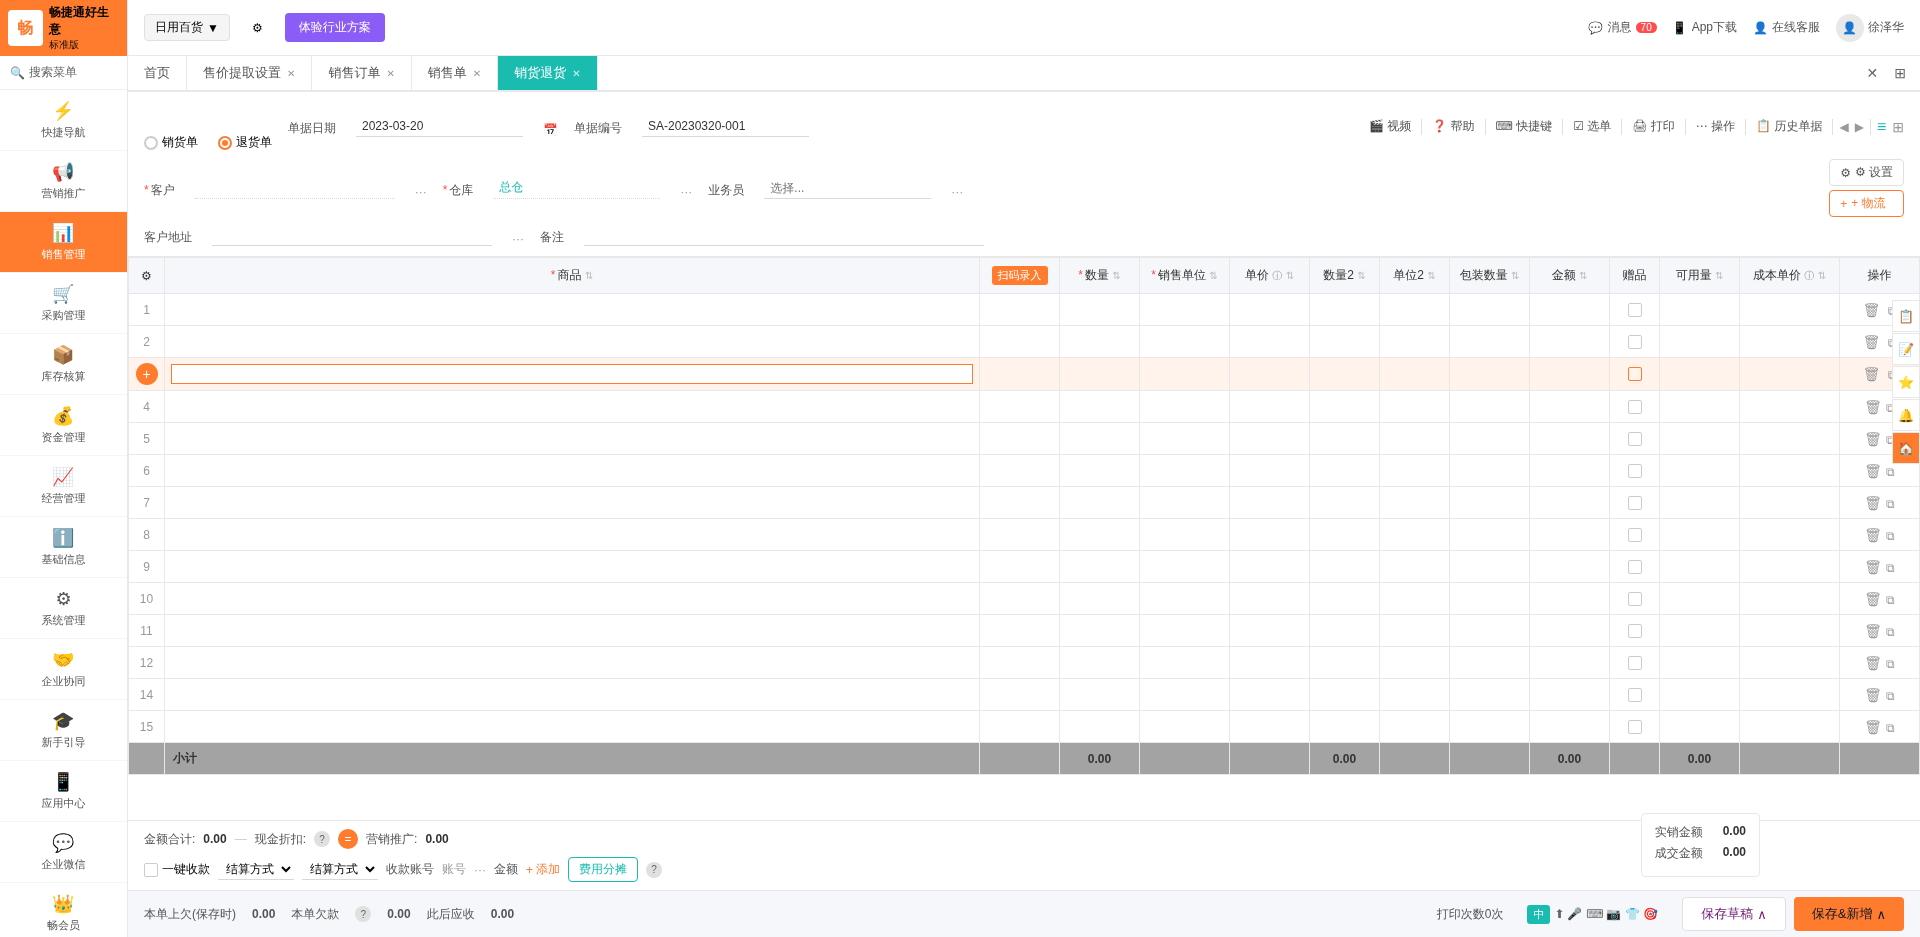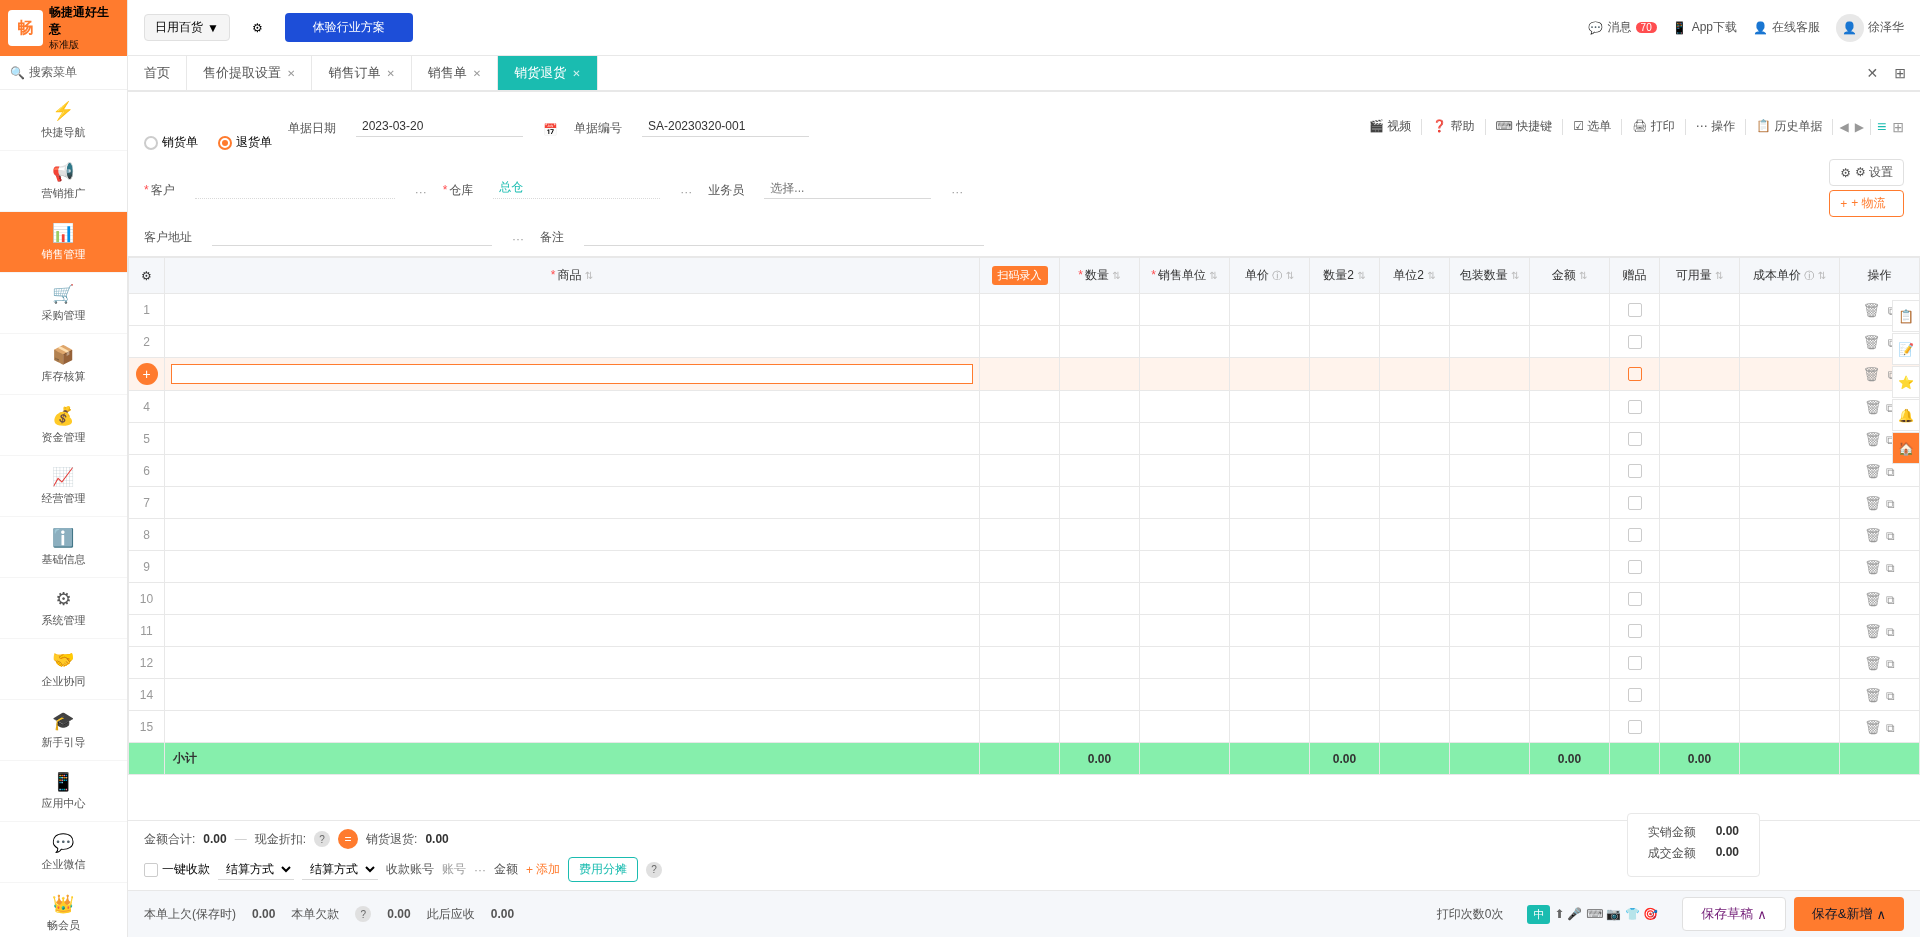--- a/index.html
+++ b/index.html
@@ -18,21 +18,21 @@
     .sidebar-item .icon { font-size: 18px; margin-bottom: 3px; }
     .sidebar-item .label { font-size: 11px; }
 
     
     .main-content { flex: 1; display: flex; flex-direction: column; overflow: hidden; }
 
     
     .top-header { height: 56px; background: #fff; display: flex; align-items: center; justify-content: space-between; padding: 0 16px; border-bottom: 1px solid #e8e8e8; flex-shrink: 0; }
     .top-header-left { display: flex; align-items: center; gap: 12px; }
     .header-select { display: flex; align-items: center; gap: 4px; background: #f5f5f5; border: 1px solid #e0e0e0; border-radius: 4px; padding: 4px 10px; cursor: pointer; }
-    .btn-experience { background: #1d4ed8; color: #fff; border: none; border-radius: 4px; padding: 6px 28px; cursor: pointer; font-size: 12px; }
+    .btn-experience { background: #8b5cf6; color: #fff; border: none; border-radius: 4px; padding: 6px 14px; cursor: pointer; font-size: 12px; }
     .top-header-right { display: flex; align-items: center; gap: 16px; color: #555; font-size: 12px; }
     .header-right-item { display: flex; align-items: center; gap: 4px; cursor: pointer; }
     .badge { background: #ff4d4f; color: #fff; border-radius: 10px; padding: 0 5px; font-size: 10px; min-width: 16px; text-align: center; }
     .avatar { width: 28px; height: 28px; border-radius: 50%; background: #e8e8e8; display: flex; align-items: center; justify-content: center; font-size: 12px; }
 
     
     .tab-bar { display: flex; align-items: center; background: #fff; border-bottom: 2px solid #e8e8e8; padding: 0 0 0 0; flex-shrink: 0; }
     .tab-item { padding: 8px 16px; cursor: pointer; color: #555; font-size: 13px; border-right: 1px solid #e8e8e8; display: flex; align-items: center; gap: 6px; white-space: nowrap; }
     .tab-item.active { background: #1abcb0; color: #fff; }
     .tab-close { font-size: 10px; color: #999; cursor: pointer; }
@@ -67,21 +67,21 @@
     tbody tr.active-row { background: #fff3ec; }
     .th-required::before { content: '*'; color: #ff4d4f; margin-right: 2px; }
     .scan-btn { background: #ff7b2e; color: #fff; border: none; border-radius: 3px; padding: 2px 6px; font-size: 11px; cursor: pointer; white-space: nowrap; }
     .checkbox-cell { display: flex; align-items: center; justify-content: center; }
     .custom-checkbox { width: 14px; height: 14px; border: 1px solid #ccc; border-radius: 2px; display: flex; align-items: center; justify-content: center; }
     .row-num { color: #999; }
     .delete-btn { background: none; border: none; cursor: pointer; color: #999; font-size: 14px; padding: 2px; }
     .copy-btn { background: none; border: none; cursor: pointer; color: #999; font-size: 12px; padding: 2px; }
     .add-row-btn { width: 22px; height: 22px; background: #ff7b2e; color: #fff; border-radius: 50%; display: flex; align-items: center; justify-content: center; cursor: pointer; font-size: 14px; margin: auto; }
     .col-sort { color: #bbb; cursor: pointer; font-size: 10px; }
-    .subtotal-row td { background: #86efac; font-weight: bold; }
+    .subtotal-row td { background: #a3a3a3; font-weight: bold; }
 
     
     .bottom-area { background: #fff; border-top: 1px solid #e8e8e8; padding: 8px 16px; flex-shrink: 0; }
     .bottom-row1 { display: flex; align-items: center; gap: 8px; margin-bottom: 8px; }
     .amount-label { color: #555; }
     .amount-value { color: #333; font-weight: bold; }
     .dash-divider { color: #ccc; }
     .equals-icon { width: 20px; height: 20px; background: #ff7b2e; color: #fff; border-radius: 50%; display: flex; align-items: center; justify-content: center; font-size: 12px; }
     .question-icon { width: 16px; height: 16px; background: #e0e0e0; color: #666; border-radius: 50%; display: flex; align-items: center; justify-content: center; font-size: 10px; cursor: pointer; }
     .bottom-row2 { display: flex; align-items: center; gap: 8px; }
@@ -706,21 +706,21 @@
     </div>
 
     <div class="bottom-area">
       <div class="bottom-row1">
         <span class="amount-label">金额合计:</span>
         <span class="amount-value">0.00</span>
         <span class="dash-divider">—</span>
         <span class="amount-label">现金折扣:</span>
         <div class="question-icon">?</div>
         <div class="equals-icon">=</div>
-        <span class="amount-label">销货退货:</span>
+        <span class="amount-label">营销推广:</span>
         <span class="amount-value">0.00</span>
       </div>
       <div class="bottom-row2">
         <label class="checkbox-label">
           <div class="small-checkbox"></div>
           <span>一键收款</span>
         </label>
         <select class="select-field">
           <option>结算方式</option>
         </select>
@@ -747,21 +747,21 @@
       <span class="question-icon">?</span>
       <span style="font-weight:bold;">0.00</span>
       <span>此后应收</span>
       <span style="font-weight:bold;">0.00</span>
       <span style="margin-left:auto;">打印次数0次</span>
       <span style="display:flex;align-items:center;gap:4px;margin-left:8px;">
         <span style="background:#1abcb0;color:#fff;padding:2px 6px;border-radius:3px;font-size:11px;">中</span>
         <span style="color:#666;font-size:12px;">⬆ 🎤 ⌨ 📷 👕 🎯</span>
       </span>
 
-      <div style="position:absolute; right:160px; bottom:60px; background:#fff; border:1px solid #e8e8e8; padding:10px 20px; border-radius:4px; font-size:12px; z-index:10;">
+      <div style="position:absolute; right:160px; bottom:60px; background:#fff; border:1px solid #e8e8e8; padding:10px 13px; border-radius:4px; font-size:12px; z-index:10;">
         <div class="summary-row">
           <span class="summary-label">实销金额</span>
           <span class="summary-value">0.00</span>
         </div>
         <div class="summary-row">
           <span class="summary-label">成交金额</span>
           <span class="summary-value">0.00</span>
         </div>
       </div>
 

